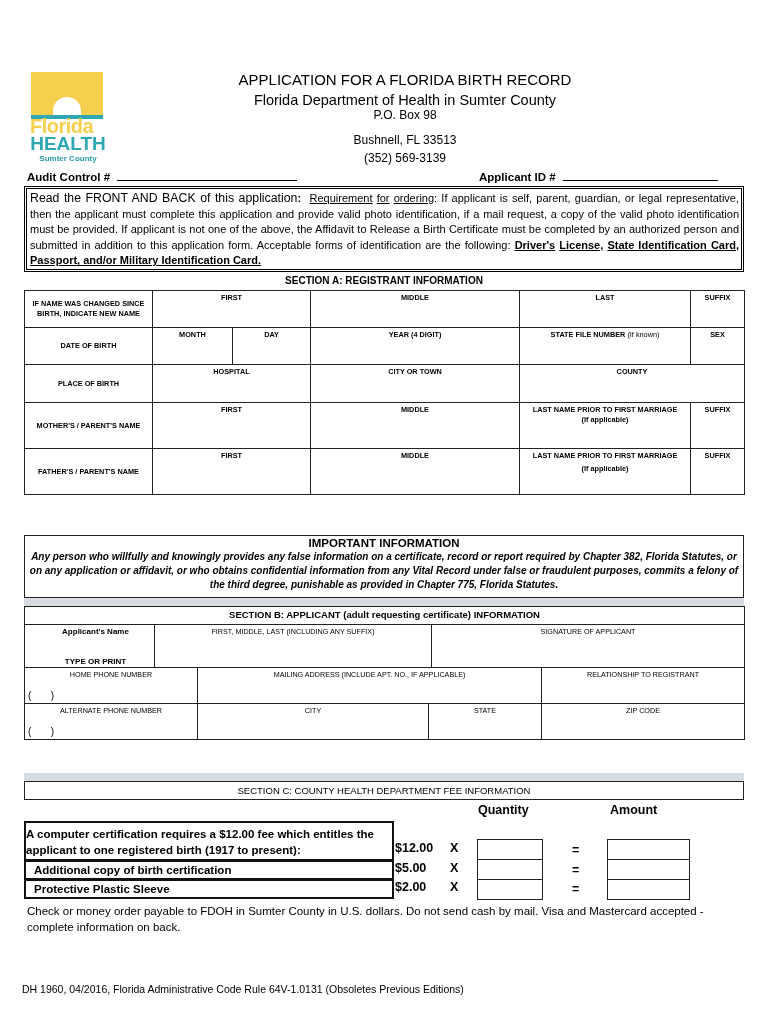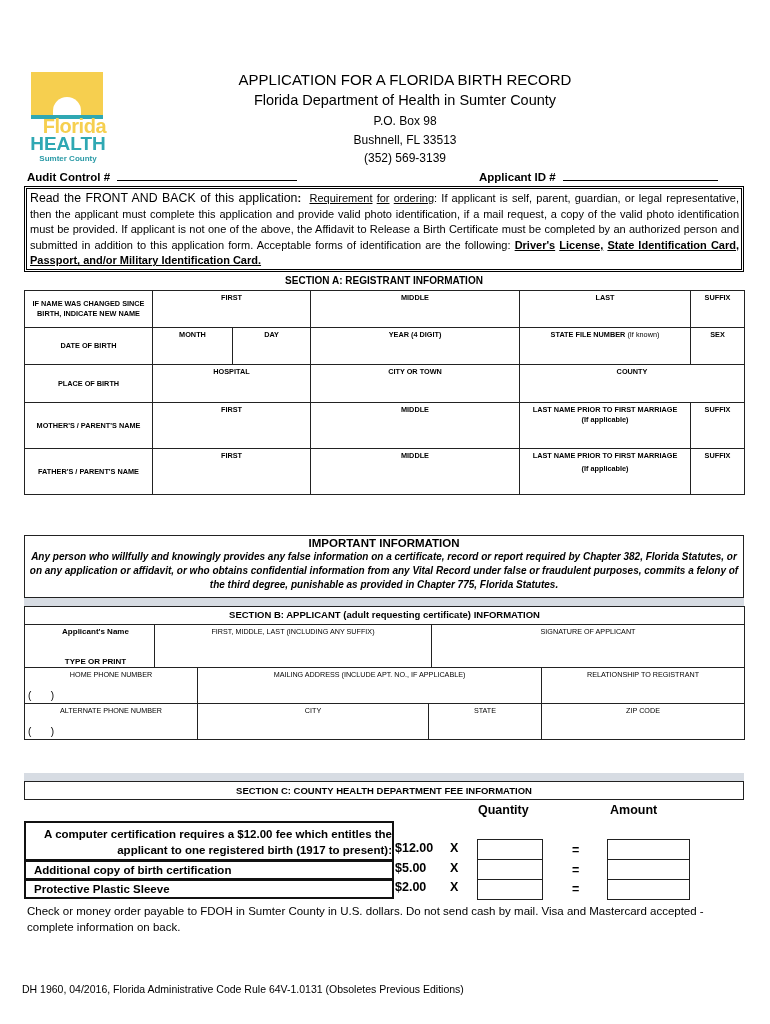--- a/index.html
+++ b/index.html
@@ -6,30 +6,30 @@
   html, body { width: 770px; height: 1024px; background: #fff; overflow: hidden; }
   body { font-family: "Liberation Sans", sans-serif; color: #000; position: relative; }
 
   .abs { position: absolute; }
 
   
   .logo { left: 27px; top: 70px; width: 80px; height: 96px; }
   .logo .sun-bg { position: absolute; left: 4px; top: 2px; width: 72px; height: 44px; background: #f6cf4f; }
   .logo .sun { position: absolute; left: 26px; top: 27px; width: 28px; height: 18px; background: #fff; border-radius: 14px 14px 0 0; }
   .logo .water { position: absolute; left: 4px; top: 45px; width: 72px; height: 4px; background: #2fa8b3; }
-  .logo .florida { position: absolute; left: 3px; top: 46px; width: 76px; font-size: 20px; font-weight: bold; color: #f6cf4f; letter-spacing: -0.5px; line-height: 20px; text-align: right; }
+  .logo .florida { position: absolute; left: 3px; top: 46px; width: 76px; font-size: 20px; font-weight: bold; color: #f6cf4f; letter-spacing: -0.5px; line-height: 20px; text-align: left; }
   .logo .health { position: absolute; left: 3px; top: 64px; width: 76px; font-size: 19px; font-weight: bold; color: #2fa8b3; line-height: 19px; text-align: center; letter-spacing: 0px; }
   .logo .county { position: absolute; left: 3px; top: 84px; width: 76px; font-size: 8px; font-weight: bold; color: #2a9aa6; text-align: center; }
 
   
   .hdr { left: 180px; width: 450px; text-align: center; font-weight: normal; }
   .hdr-title { top: 71px; font-size: 15px; }
   .hdr-sub { top: 92px; font-size: 14.5px; }
   .hdr-line { font-size: 12px; }
-  .hdr-pobox { top: 114px; }
+  .hdr-pobox { top: 108px; }
   .hdr-city { top: 133px; }
   .hdr-phone { top: 151px; }
 
   .audit { left: 27px; top: 170px; font-size: 11.5px; font-weight: bold; }
   .applicant-id { left: 479px; top: 170px; font-size: 11.5px; font-weight: bold; }
   .uline { display: inline-block; border-bottom: 1px solid #000; height: 11px; vertical-align: baseline; margin-left: 4px; }
 
   
   .notice { left: 24px; top: 186px; width: 720px; height: 86px; border: 3px double #000; padding: 2px 2px 0 3px; }
   .notice p { font-size: 11px; line-height: 15.6px; text-align: justify; }
@@ -52,26 +52,26 @@
   .gray-band { left: 24px; background: #d7dce3; width: 720px; }
 
   
   .secB { left: 24px; top: 606px; width: 720px; }
   table.grid.b td { font-weight: normal; font-size: 7.2px; }
   table.grid.b td.bold { font-weight: bold; font-size: 8px; padding-left: 12px; }
   .secB-title { font-size: 9.5px !important; font-weight: bold !important; padding: 3px 0 0 0 !important; height: 18px; }
   .phone-paren { position: absolute; left: 3px; bottom: 2px; font-size: 10px; font-weight: normal; }
 
   
-  .secC-title { left: 24px; top: 781px; width: 720px; height: 19px; border: 1.5px solid #222; text-align: center; font-size: 9.5px; font-weight: bold; padding-top: 3px; }
+  .secC-title { left: 24px; top: 781px; width: 720px; height: 19px; border: 1.5px solid #222; text-align: center; font-size: 9.5px; font-weight: normal; padding-top: 3px; }
   .qty-hdr { left: 478px; top: 803px; font-size: 12.5px; font-weight: bold; }
   .amt-hdr { left: 610px; top: 803px; font-size: 12.5px; font-weight: bold; }
 
   .fee-box { left: 24px; border: 2px solid #111; font-size: 11.5px; font-weight: bold; }
-  .fee1 { top: 821px; width: 370px; height: 40px; text-align: right; padding-top: 3px; line-height: 16px; }
+  .fee1 { top: 821px; width: 370px; height: 40px; text-align: left; padding-top: 3px; line-height: 16px; }
   .fee2 { top: 860px; width: 370px; height: 20px; padding: 2px 0 0 8px; }
   .fee3 { top: 879px; width: 370px; height: 20px; padding: 2px 0 0 8px; }
   .price { left: 395px; font-size: 12.5px; font-weight: bold; }
   .times { left: 450px; font-size: 12.5px; font-weight: bold; }
   .eq { left: 572px; font-size: 12.5px; font-weight: bold; }
   .inbox { border: 1.5px solid #222; background: #fff; }
   .qbox { left: 477px; width: 66px; height: 21px; }
   .abox { left: 607px; width: 83px; height: 21px; }
 
   .payment { left: 27px; top: 903px; width: 720px; font-size: 11.5px; line-height: 16px; }

